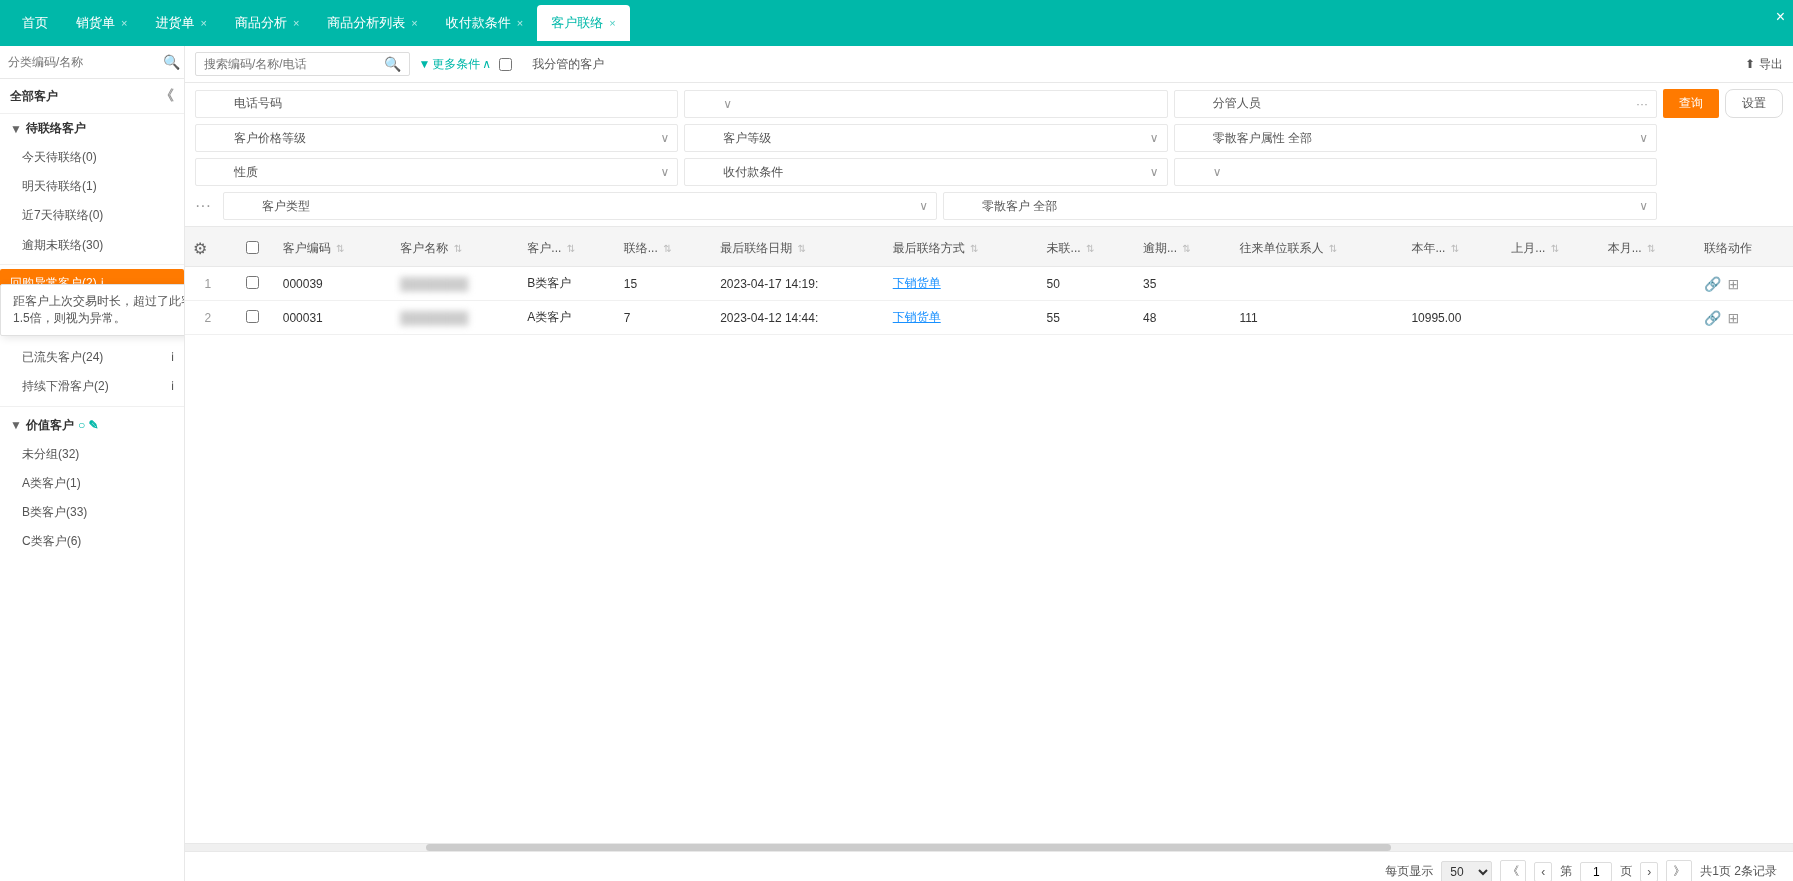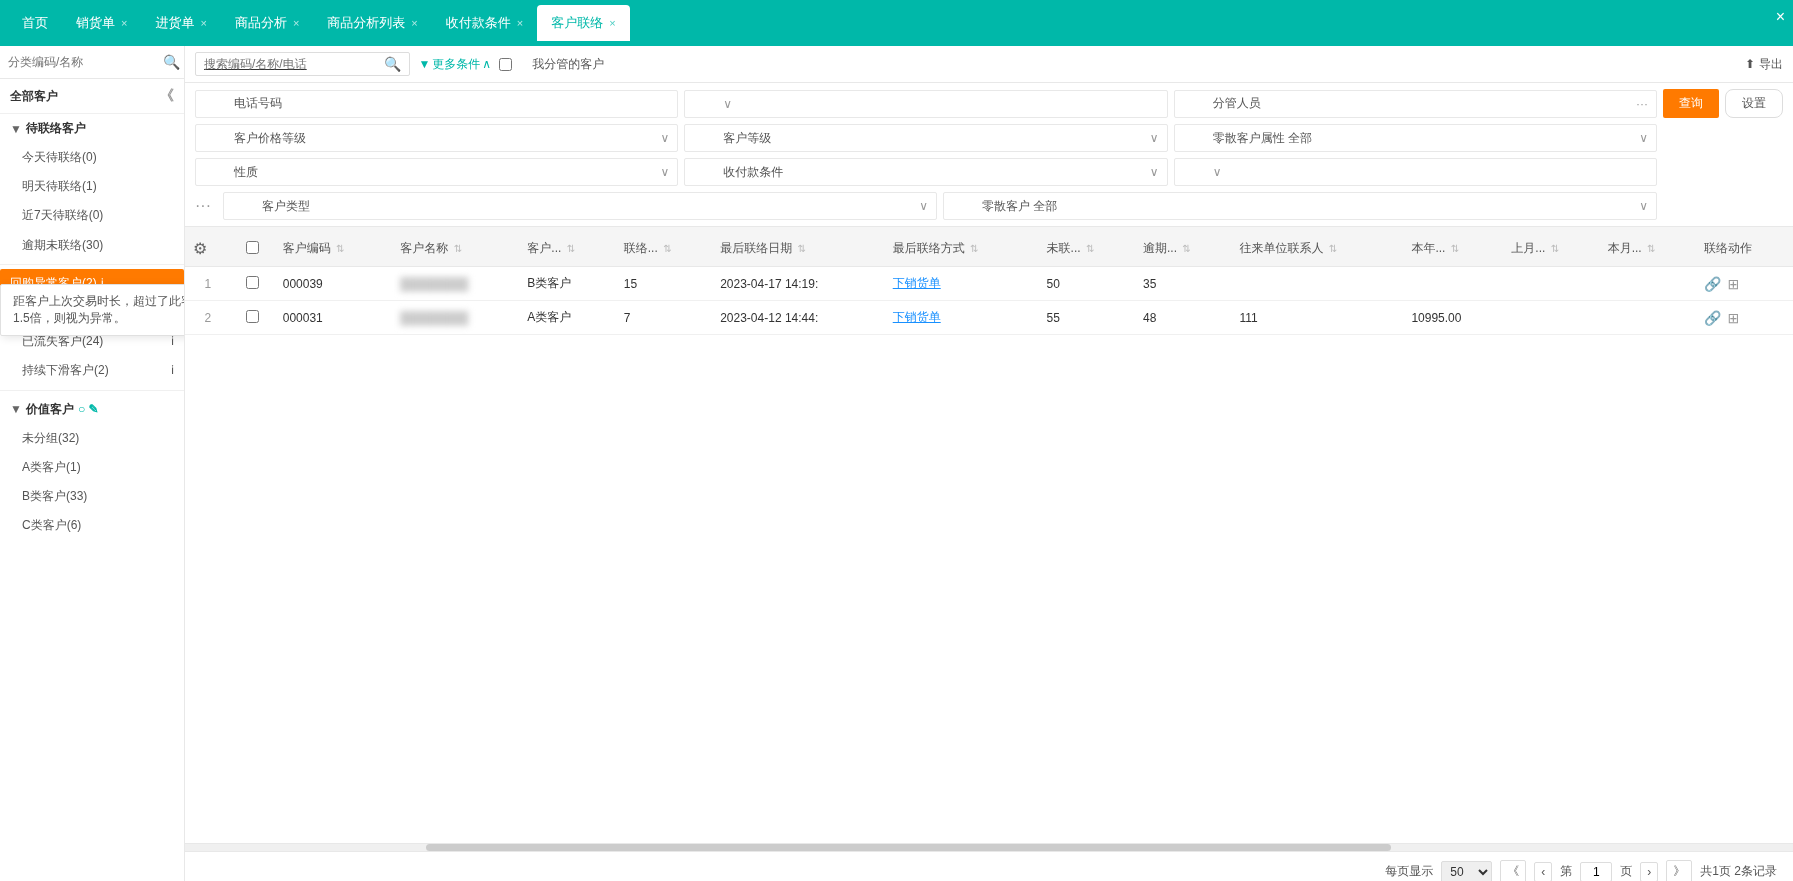--- a/index.html
+++ b/index.html
@@ -82,21 +82,21 @@
     
     .filter-bar {
       background: #fff; border-bottom: 1px solid #e8e8e8;
       padding: 6px 10px; display: flex; align-items: center; gap: 8px;
     }
     .search-input-wrap {
       display: flex; align-items: center; border: 1px solid #ddd;
       border-radius: 2px; padding: 3px 8px; background: #fff; min-width: 200px;
     }
     .search-input-wrap input {
-      border: none; outline: none; font-size: 12px; color: #333; width: 160px; text-decoration: underline;
+      border: none; outline: none; font-size: 12px; color: #333; width: 160px;
     }
     .search-input-wrap .s-icon { color: #999; font-size: 14px; cursor: pointer; }
     .more-filter-btn {
       display: flex; align-items: center; gap: 2px;
       color: #00b8a9; cursor: pointer; font-size: 12px; white-space: nowrap;
     }
     .my-customer-wrap { display: flex; align-items: center; gap: 20px; font-size: 12px; color: #555; }
     .my-customer-wrap input[type=checkbox] { cursor: pointer; }
     .export-btn {
       margin-left: auto; display: flex; align-items: center; gap: 4px;
@@ -252,21 +252,21 @@
     <div class="sidebar-item active" style="padding-left:10px; display:flex; align-items:center; justify-content:space-between;">
       <div class="sidebar-section-value">
         <span>回购异常客户(2)</span>
         <span class="info-icon" style="color:#fff;">ℹ</span>
       </div>
     </div>
     <div class="sidebar-item" style="display:flex;align-items:center;justify-content:space-between;">
       <span>流失预警客户(3)</span>
       <span class="info-icon">ℹ</span>
     </div>
-    <div class="sidebar-item" style="display:flex;align-items:flex-end;justify-content:space-between;">
+    <div class="sidebar-item" style="display:flex;align-items:flex-end;justify-content:space-between;margin-top:16px;">
       <span>已流失客户(24)</span>
       <span class="info-icon">ℹ</span>
     </div>
     <div class="sidebar-item" style="display:flex;align-items:center;justify-content:space-between;">
       <span>持续下滑客户(2)</span>
       <span class="info-icon">ℹ</span>
     </div>
 
     <div class="sidebar-divider"></div>
 

